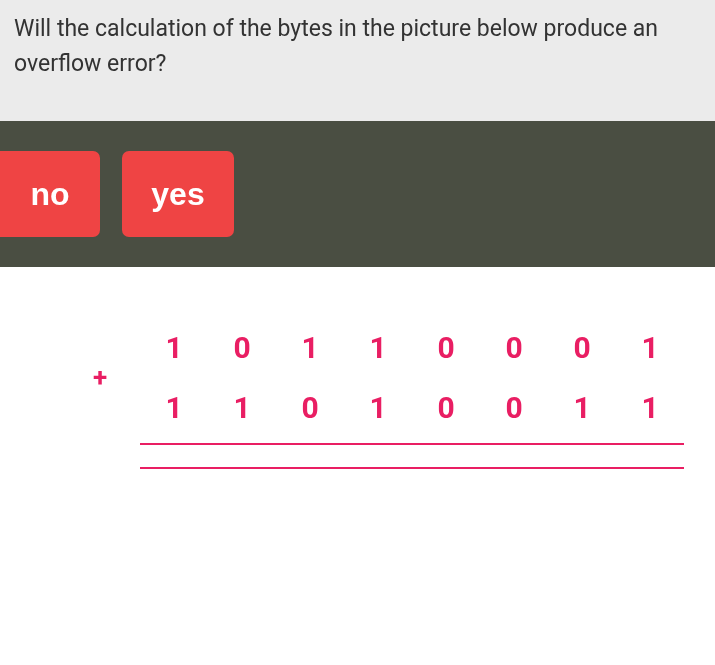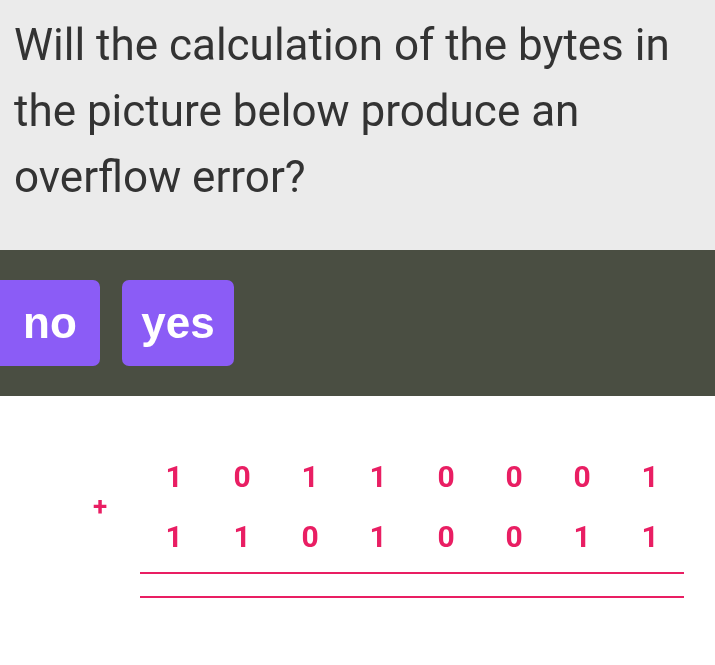--- a/index.html
+++ b/index.html
@@ -12,35 +12,35 @@
       height: 665px;
       font-family: -apple-system, BlinkMacSystemFont, "Segoe UI", Roboto, Helvetica, Arial, sans-serif;
       background: #ffffff;
       overflow: hidden;
     }
     .question-area {
       background: #ebebeb;
       padding: 12px 14px 40px 14px;
     }
     .question-text {
-      font-size: 44px;
+      font-size: 23px;
       line-height: 1.5;
       color: #333333;
       font-weight: 400;
     }
     .answer-bar {
       background: #4a4e42;
       padding: 30px 0 30px 0;
       display: flex;
       gap: 22px;
     }
     .answer-button {
-      background: #8b5cf6;
+      background: #ef4444;
       color: #ffffff;
-      font-size: 44px;
+      font-size: 32px;
       font-weight: 600;
       border: none;
       border-radius: 7px;
       cursor: pointer;
       display: flex;
       align-items: center;
       justify-content: center;
     }
     .answer-button.no-btn {
       width: 100px;

